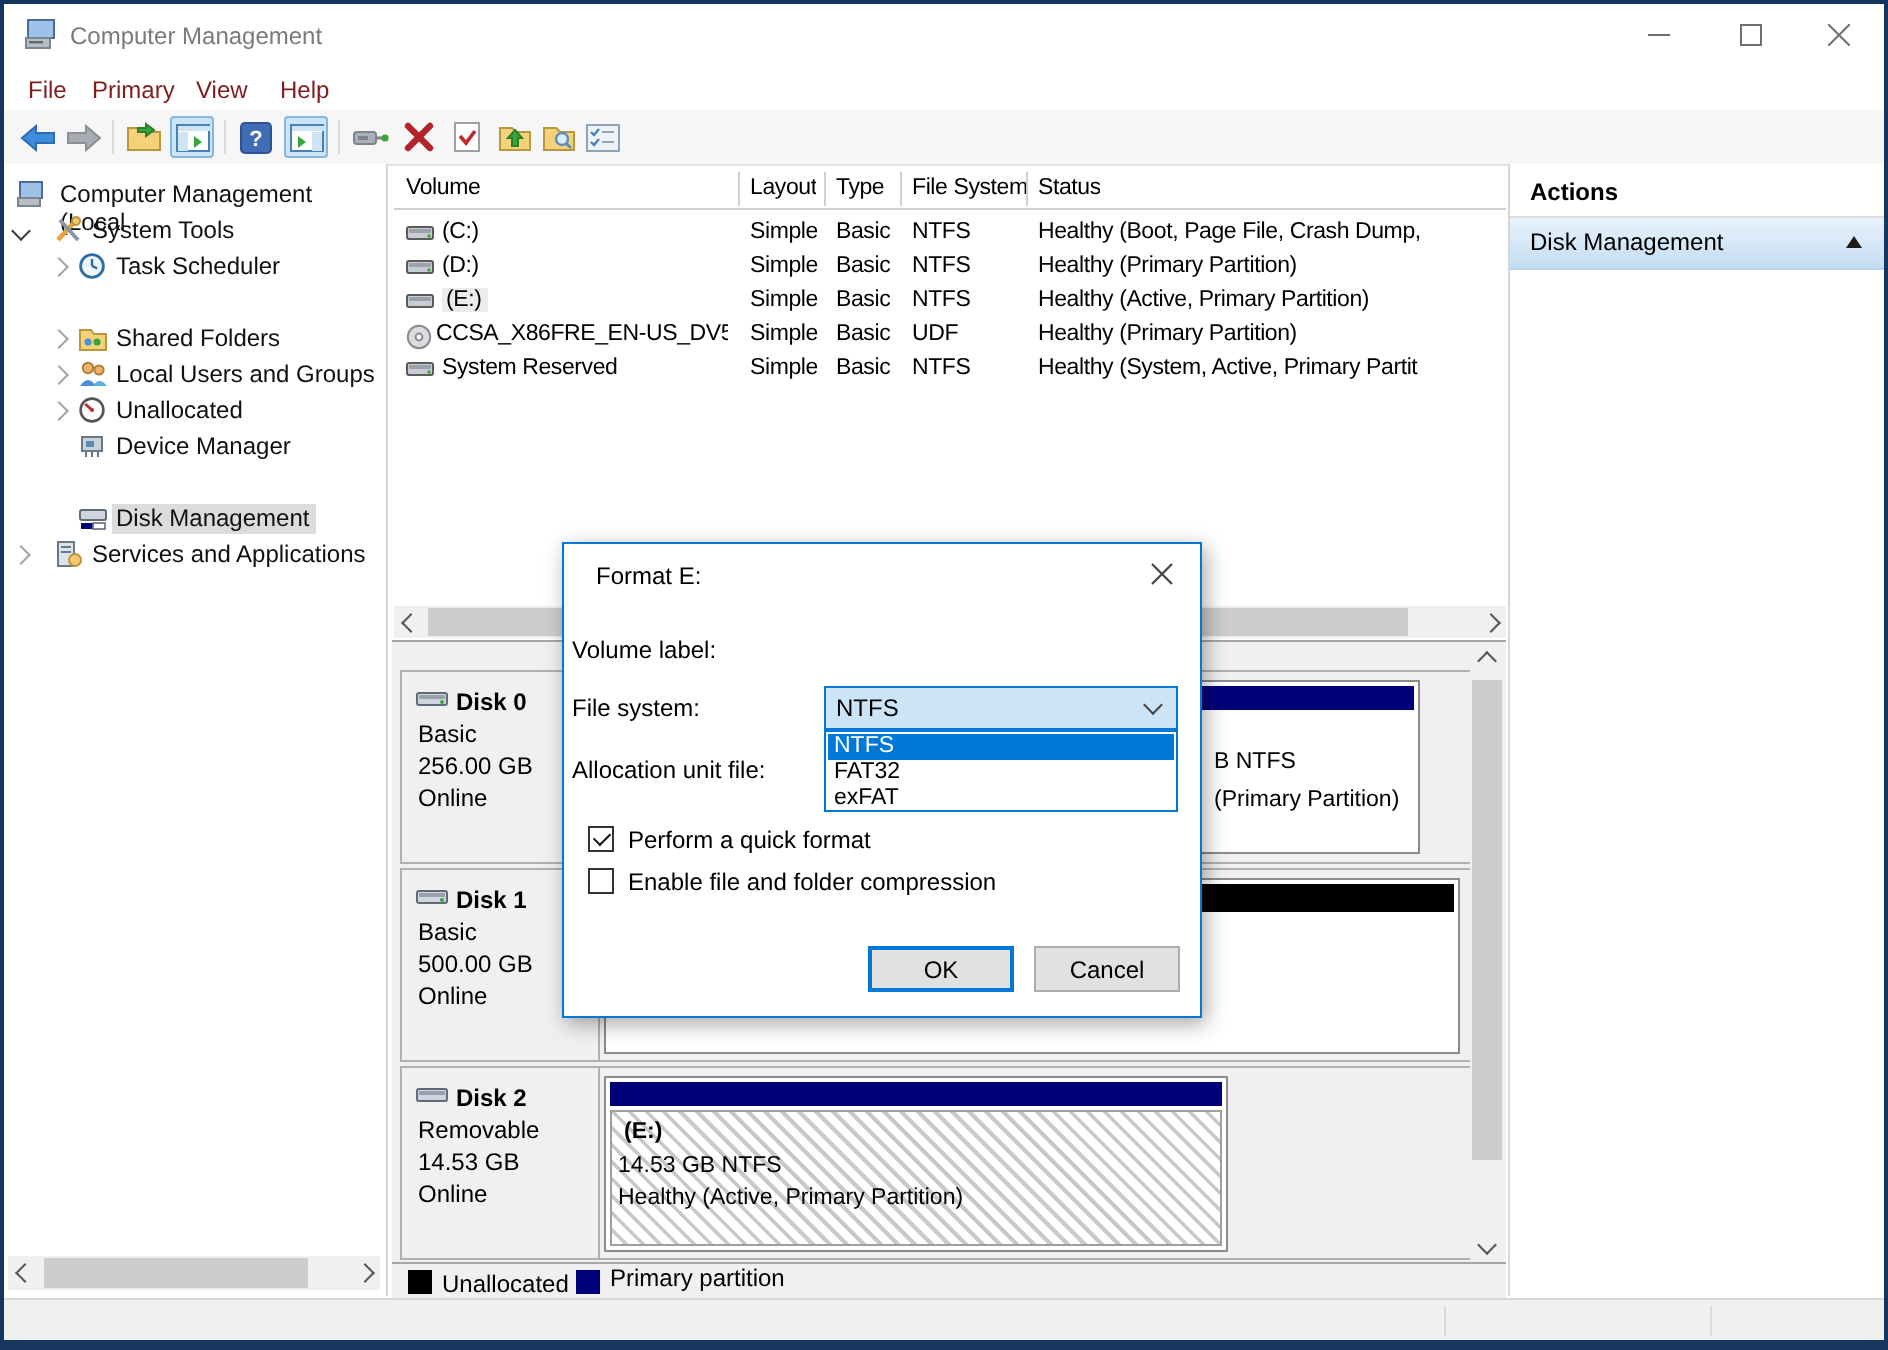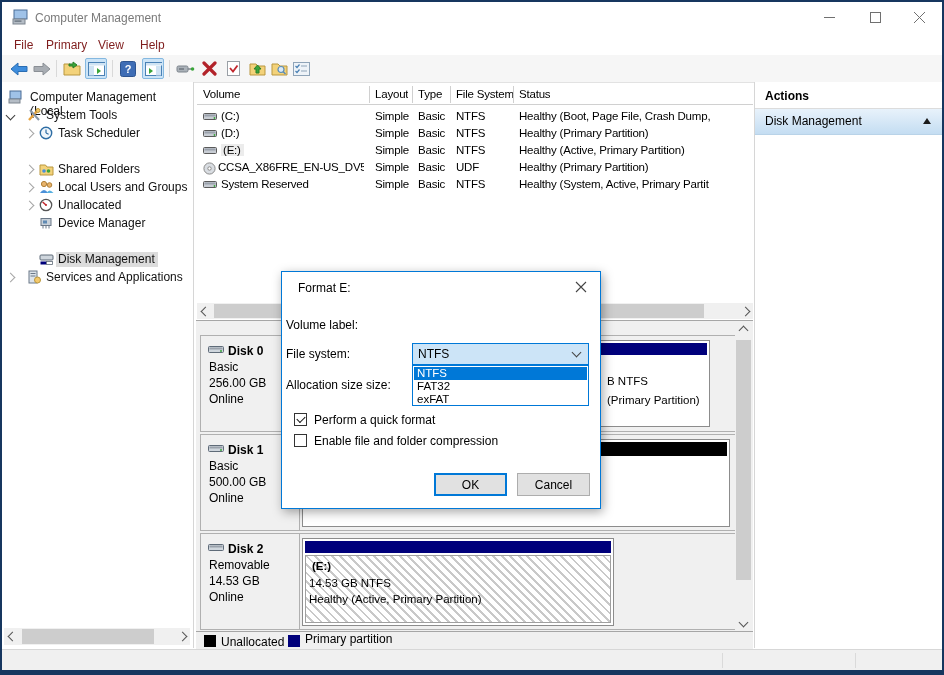--- a/index.html
+++ b/index.html
@@ -503,21 +503,21 @@
       <span class="val">NTFS</span>
       <span class="chev down-gray abs" style="right:8px;top:5px;border-color:#444"></span>
     </div>
 
     <div id="dlg-list">
       <div class="opt hl" style="top:1px">NTFS</div>
       <div class="opt" style="top:14px">FAT32</div>
       <div class="opt" style="top:27px">exFAT</div>
     </div>
 
-    <span class="dlg-label" style="top:106px">Allocation size size:</span>
+    <span class="dlg-label" style="top:106px">Allocation unit file:</span>
 
     <span class="cbx" style="top:141px" data-checked="true">
         <span class="mark"></span>
       </span>
     <span class="cbx-label" style="top:141px">Perform a quick format</span>
 
     <span class="cbx" style="top:162px" data-checked="false"></span>
     <span class="cbx-label" style="top:162px">Enable file and folder compression</span>
 
     <div id="btn-ok" class="dbtn">OK</div>

